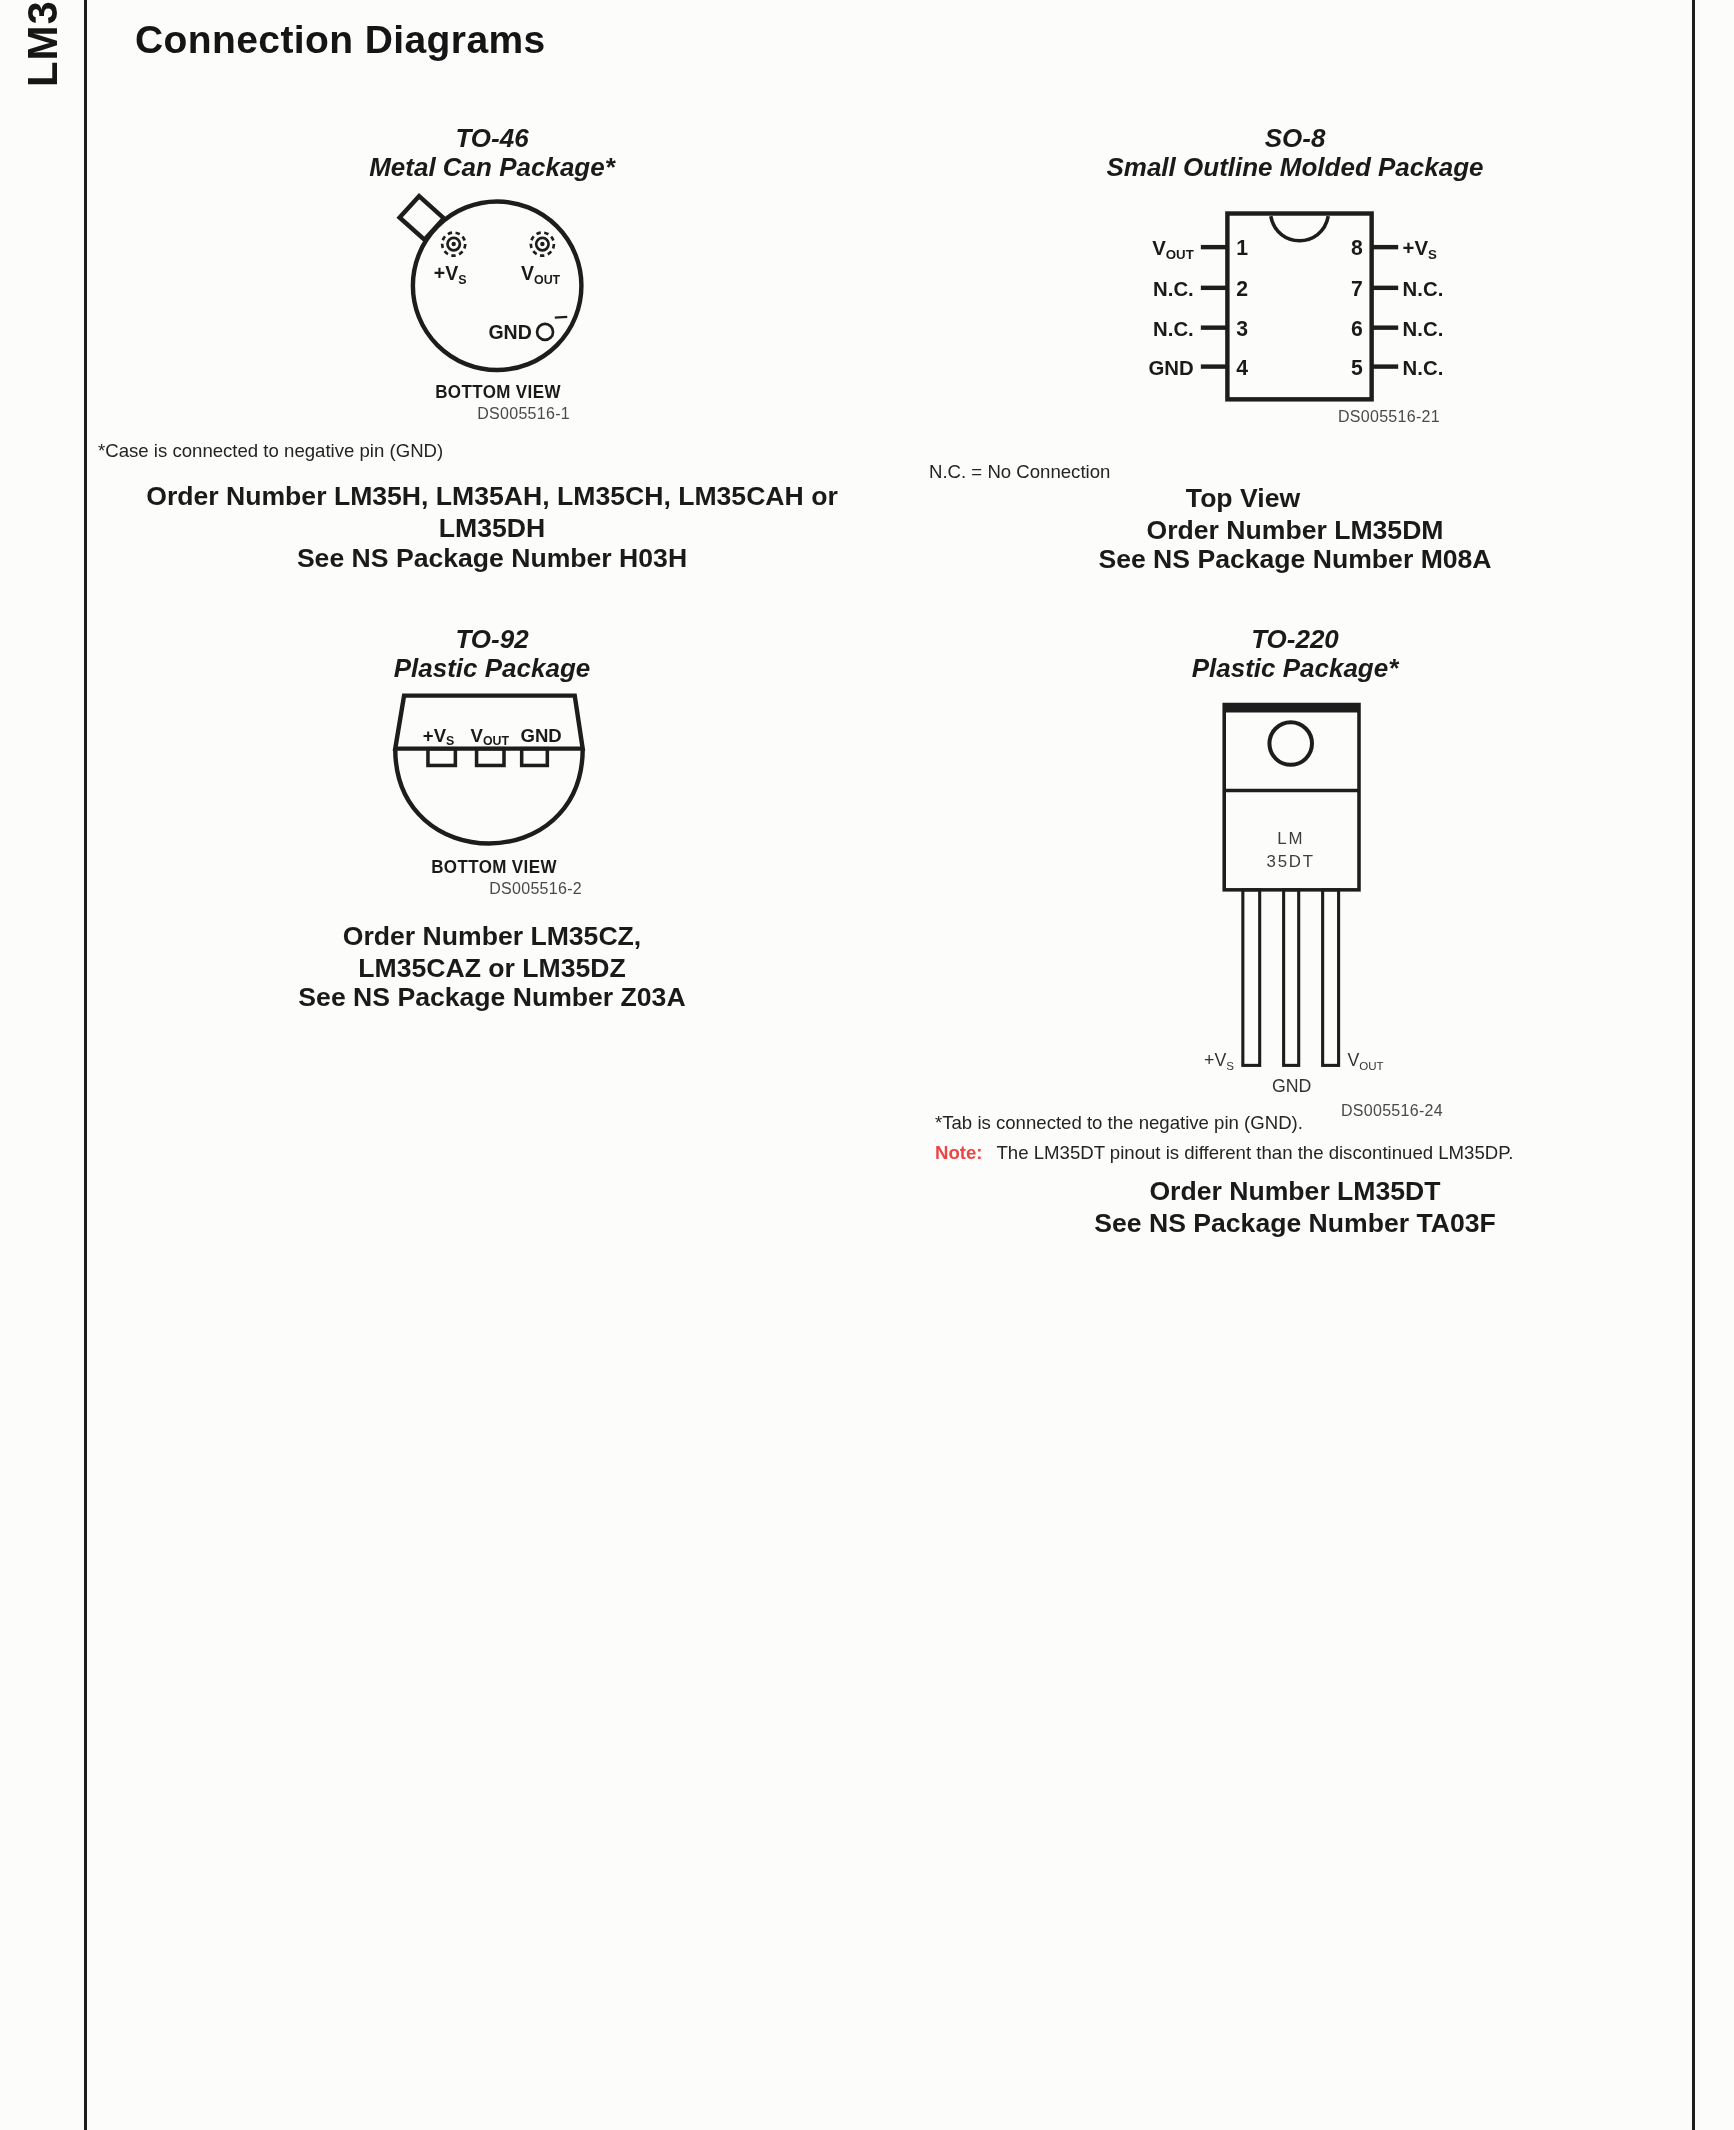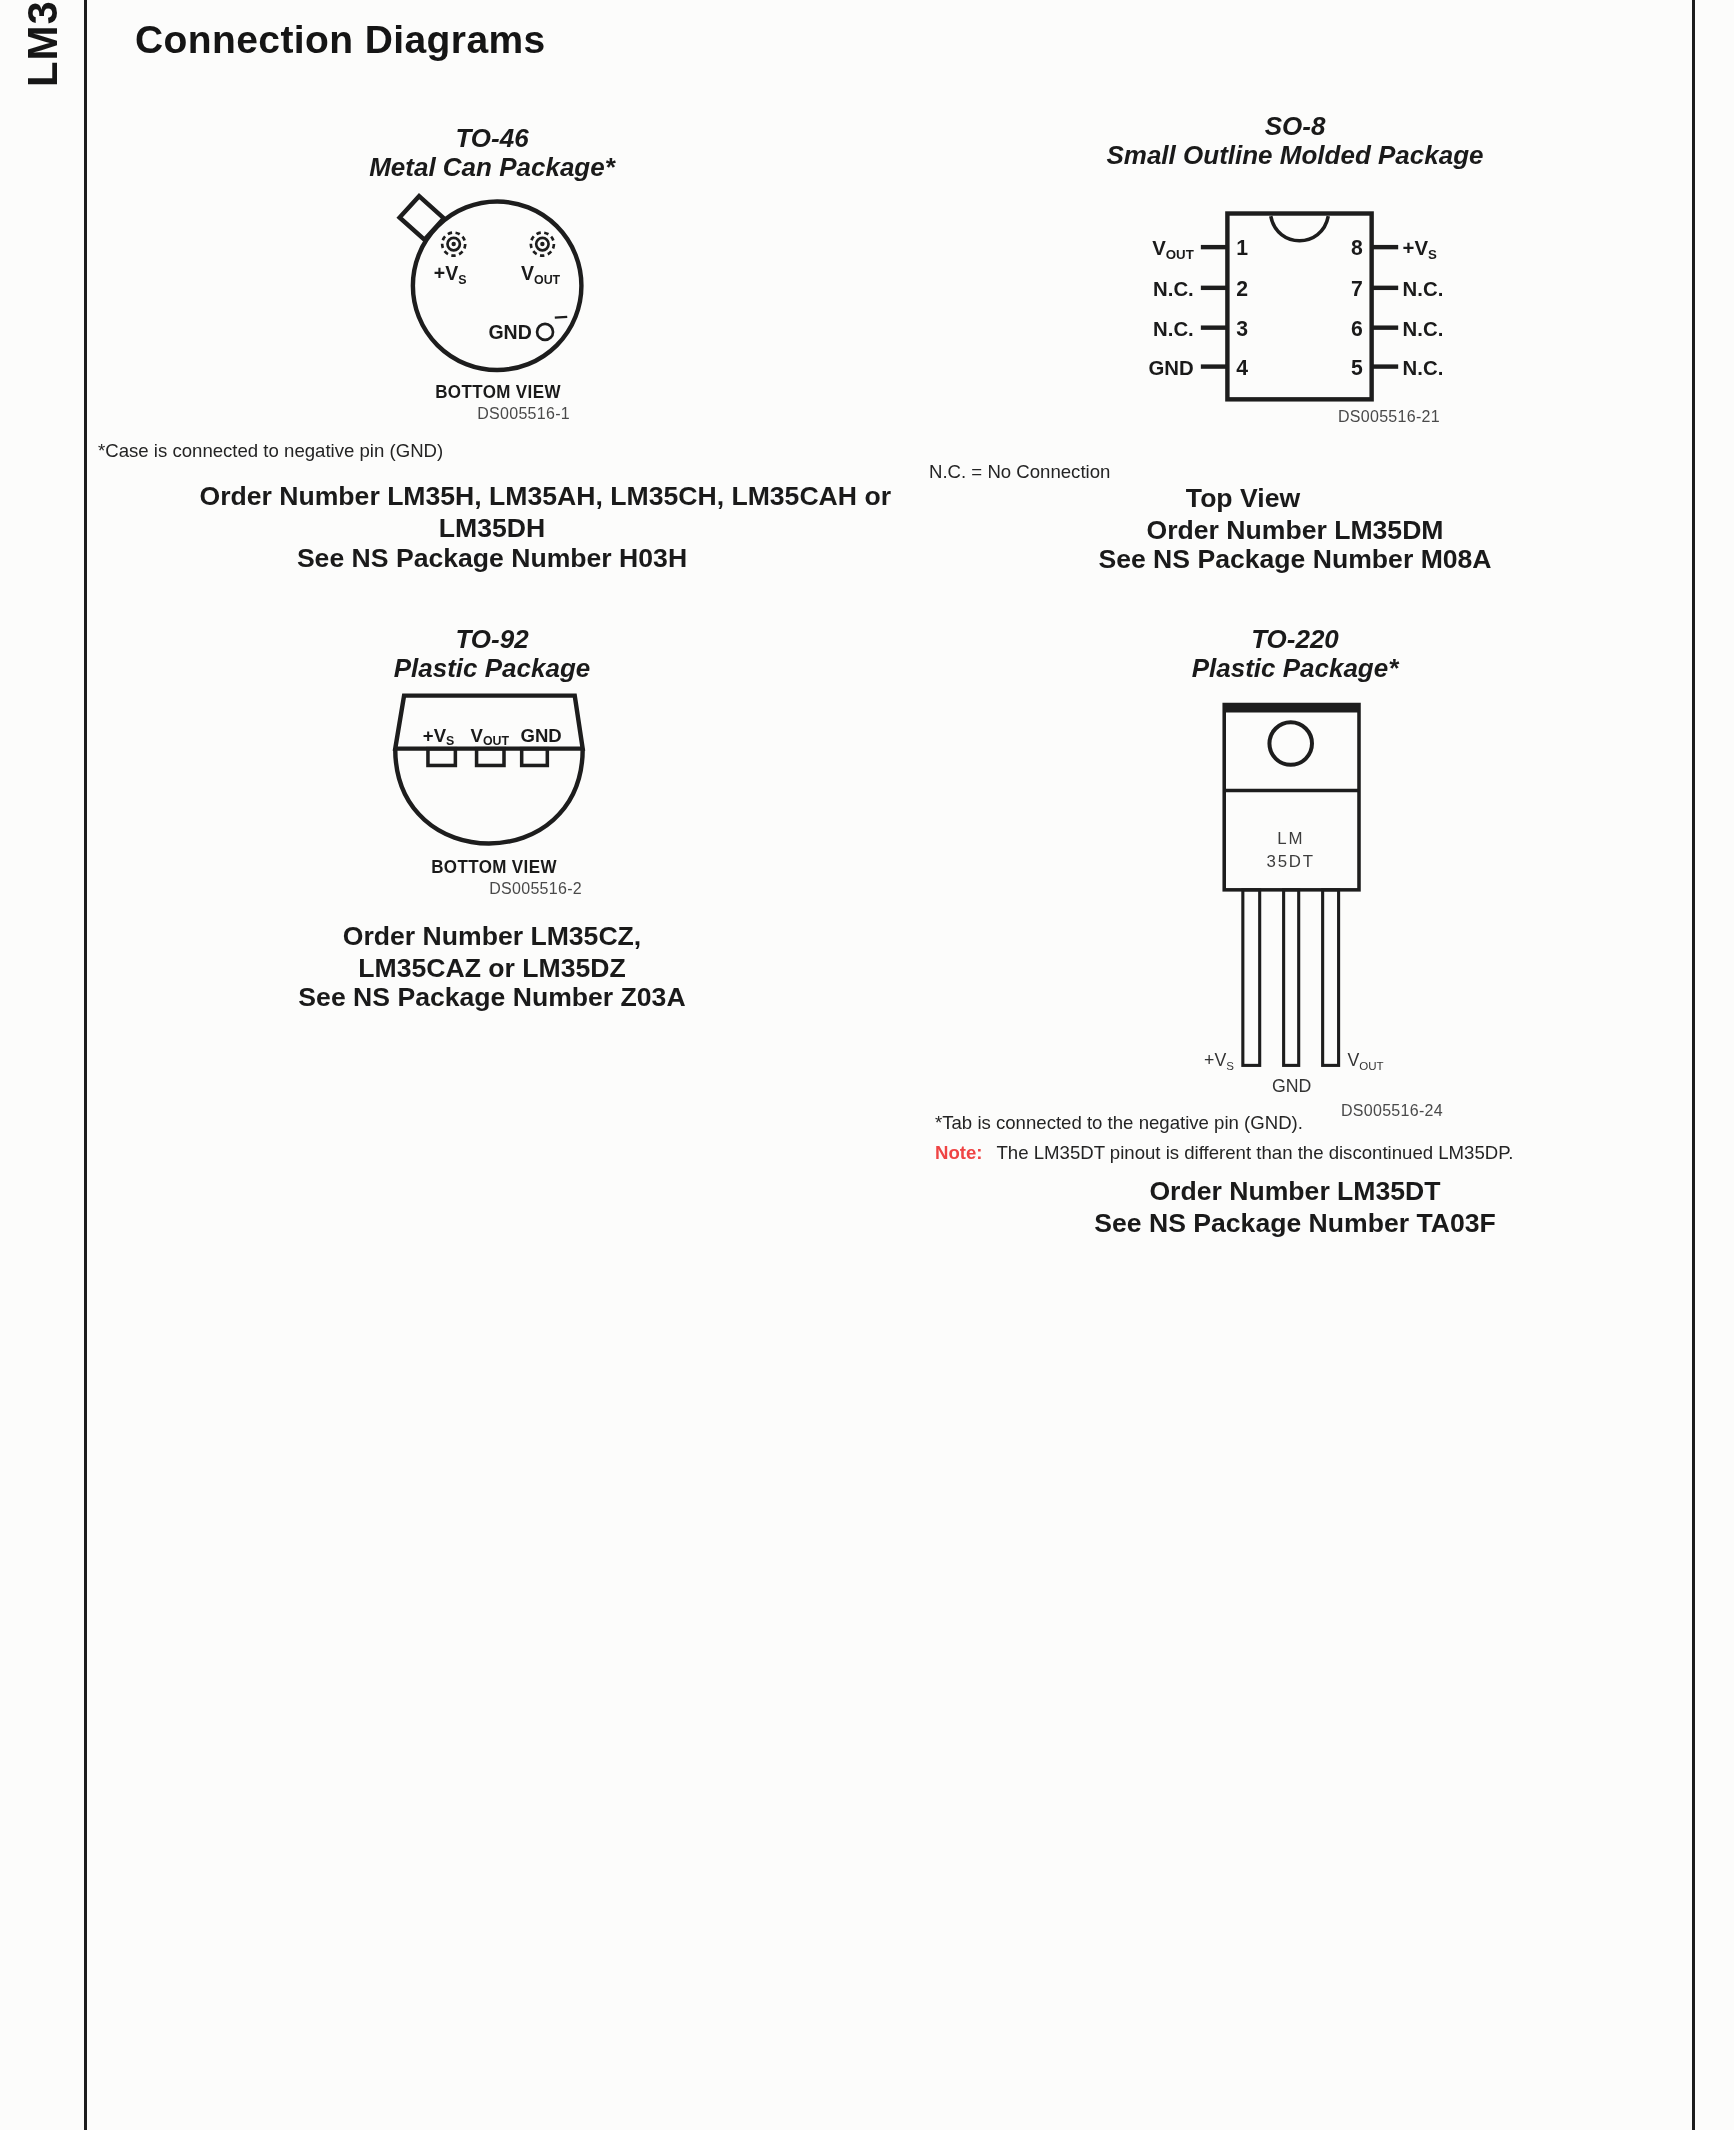--- a/index.html
+++ b/index.html
@@ -85,25 +85,25 @@
     <g>
       <circle cx="615" cy="374" r="9" fill="none" stroke="#1d1d1d" stroke-width="3"></circle>
       <line x1="626" y1="358" x2="640" y2="357" stroke="#1d1d1d" stroke-width="2.5"></line>
     </g>
   </svg>
 
   <div class="view-label" style="left:365px;top:382px;">BOTTOM VIEW</div>
   <div class="fig-caption" style="left:393px;top:405px;">DS005516-1</div>
   <div class="footnote" style="left:98px;top:440px;">*Case is connected to negative pin (GND)</div>
 
-  <div class="order-line" style="left:93px;top:481px;text-align:right;">Order Number LM35H, LM35AH, LM35CH, LM35CAH or</div>
+  <div class="order-line" style="left:93px;top:481px;">Order Number LM35H, LM35AH, LM35CH, LM35CAH or</div>
   <div class="order-line" style="left:93px;top:513px;">LM35DH</div>
   <div class="order-line" style="left:93px;top:543px;">See NS Package Number H03H</div>
 
-  <div class="fig-title" style="left:896px;top:112px;">
+  <div class="fig-title" style="left:896px;top:124px;">
     <div>SO-8</div>
     <div>Small Outline Molded Package</div>
   </div>
 
   <svg style="left:1135px;top:202px;" width="337" height="223" viewBox="1280 228 380 252">
     <rect x="1384" y="241" width="163" height="210" fill="none" stroke="#1d1d1d" stroke-width="5"></rect>
     <path d="M1433,244 C1440,281 1491,281 1498,244" fill="none" stroke="#1d1d1d" stroke-width="4"></path>
 
     <g stroke="#1d1d1d" stroke-width="5">
       <line x1="1354" y1="279" x2="1384" y2="279"></line>

